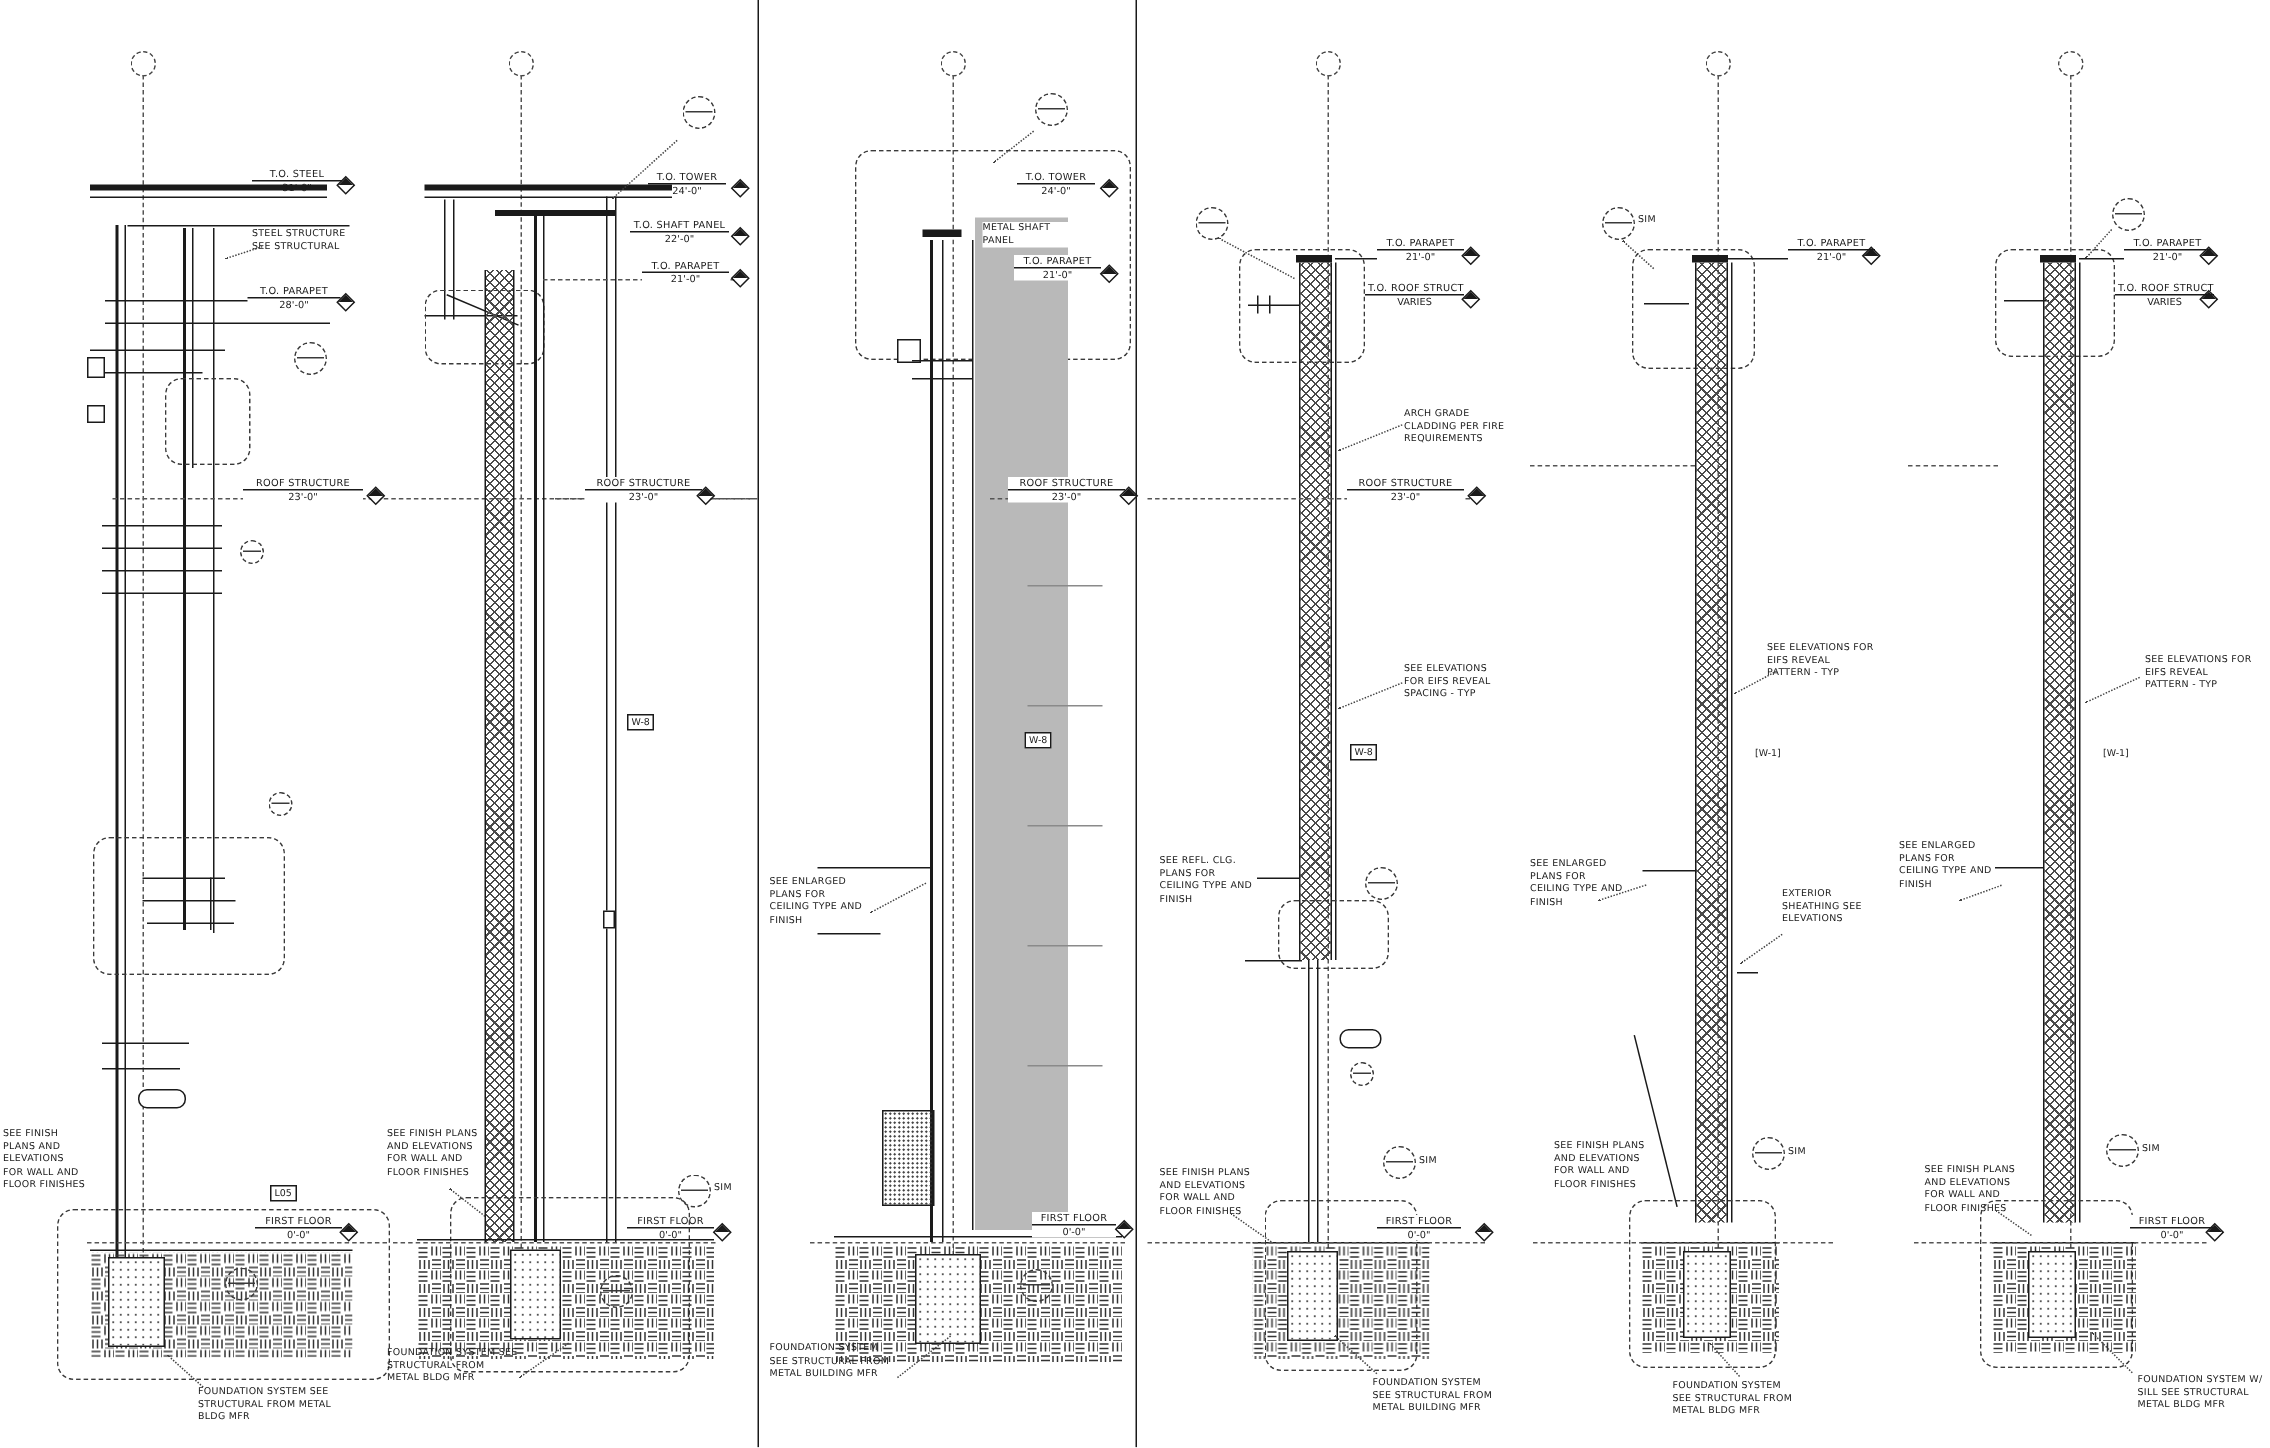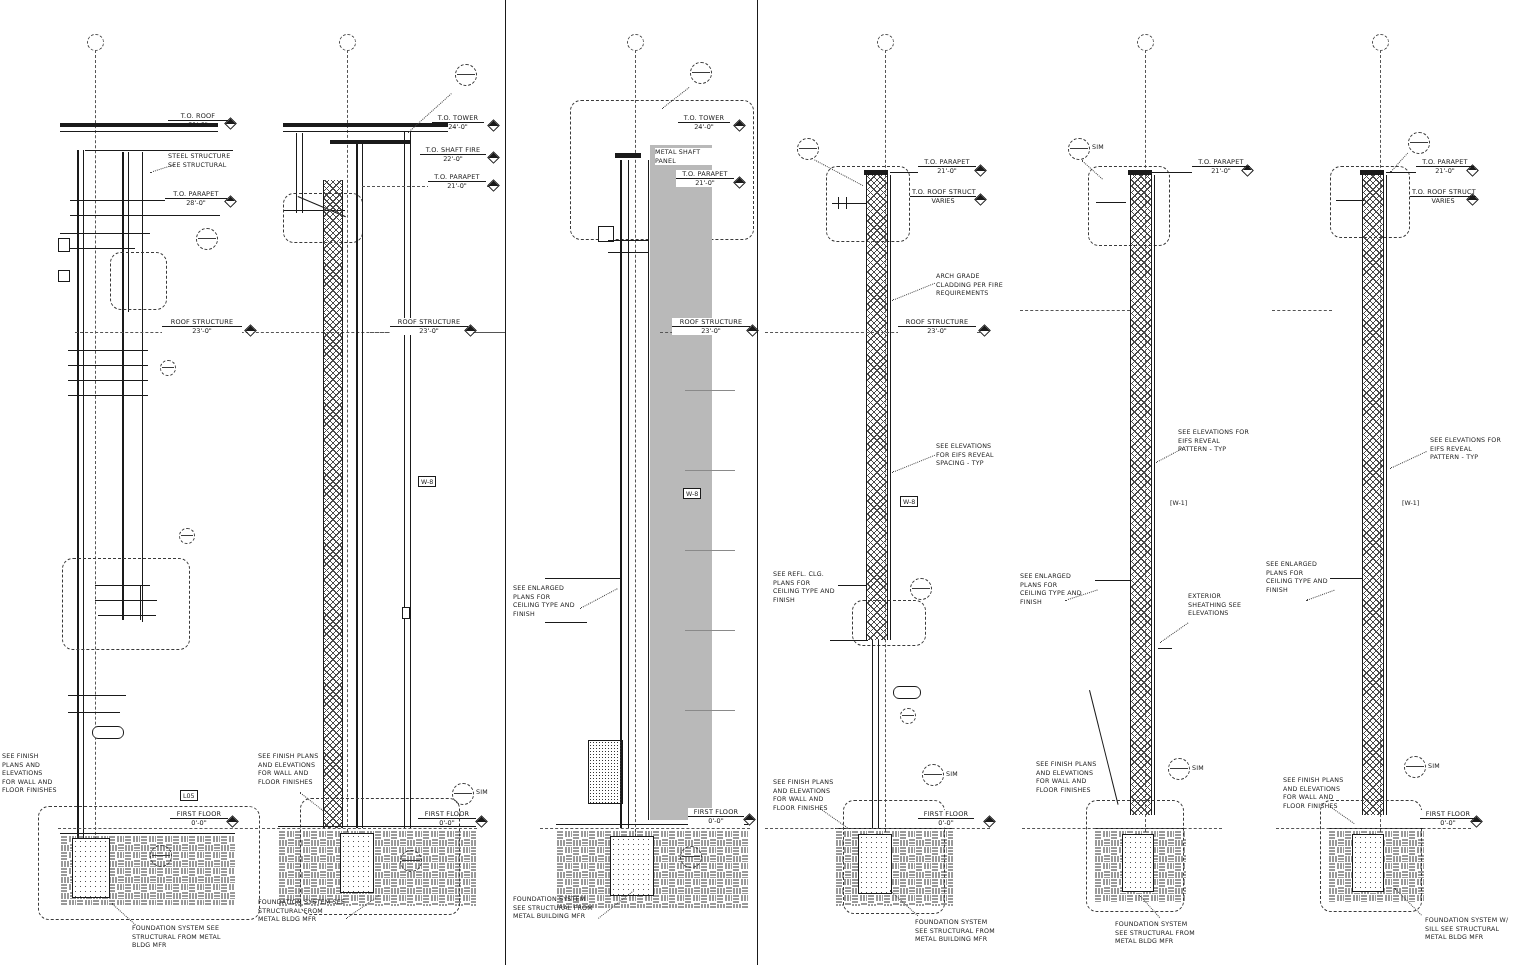--- a/index.html
+++ b/index.html
@@ -86,21 +86,21 @@
   <div class="ddr" style="left:62px;top:558px;width:126px;height:90px"></div>
   <div class="hl" style="left:95px;top:585px;width:55px"></div>
   <div class="hl" style="left:95px;top:600px;width:62px"></div>
   <div class="hl" style="left:98px;top:615px;width:58px"></div>
   <div class="vl" style="left:140px;top:585px;height:35px"></div>
   <div class="hl" style="left:68px;top:695px;width:58px"></div>
   <div class="hl" style="left:68px;top:712px;width:52px"></div>
   <div class="pill" style="left:92px;top:726px;width:30px;height:11px"></div>
 
   <div class="level" style="left:168px;top:112px;width:60px">
-    <span class="nm">T.O. ROOF</span>
+    <span class="nm">T.O. STEEL</span>
     <span>31'-0"</span>
   </div>
   <span class="tgt" style="left:226px;top:119px"></span>
   <div class="level" style="left:165px;top:190px;width:62px">
     <span class="nm">T.O. PARAPET</span>
     <span>28'-0"</span>
   </div>
   <span class="tgt" style="left:226px;top:197px"></span>
   <div class="dashh" style="left:75px;top:332px;width:430px"></div>
   <div class="level" style="left:162px;top:318px;width:80px;background:#fff">
@@ -150,21 +150,21 @@
 
   <div class="co" style="left:455px;top:64px"></div>
   <div class="lead" style="left:408px;top:132px;width:58px;transform:rotate(-42deg)"></div>
 
   <div class="level" style="left:432px;top:114px;width:52px">
     <span class="nm">T.O. TOWER</span>
     <span>24'-0"</span>
   </div>
   <span class="tgt" style="left:489px;top:121px"></span>
   <div class="level" style="left:420px;top:146px;width:66px">
-    <span class="nm">T.O. SHAFT FIRE</span>
+    <span class="nm">T.O. SHAFT PANEL</span>
     <span>22'-0"</span>
   </div>
   <span class="tgt" style="left:489px;top:153px"></span>
   <div class="dashh" style="left:362px;top:186px;width:128px"></div>
   <div class="level" style="left:428px;top:173px;width:58px;background:#fff">
     <span class="nm">T.O. PARAPET</span>
     <span>21'-0"</span>
   </div>
   <span class="tgt" style="left:489px;top:181px"></span>
   <div class="dashh" style="left:370px;top:332px;width:132px"></div>

